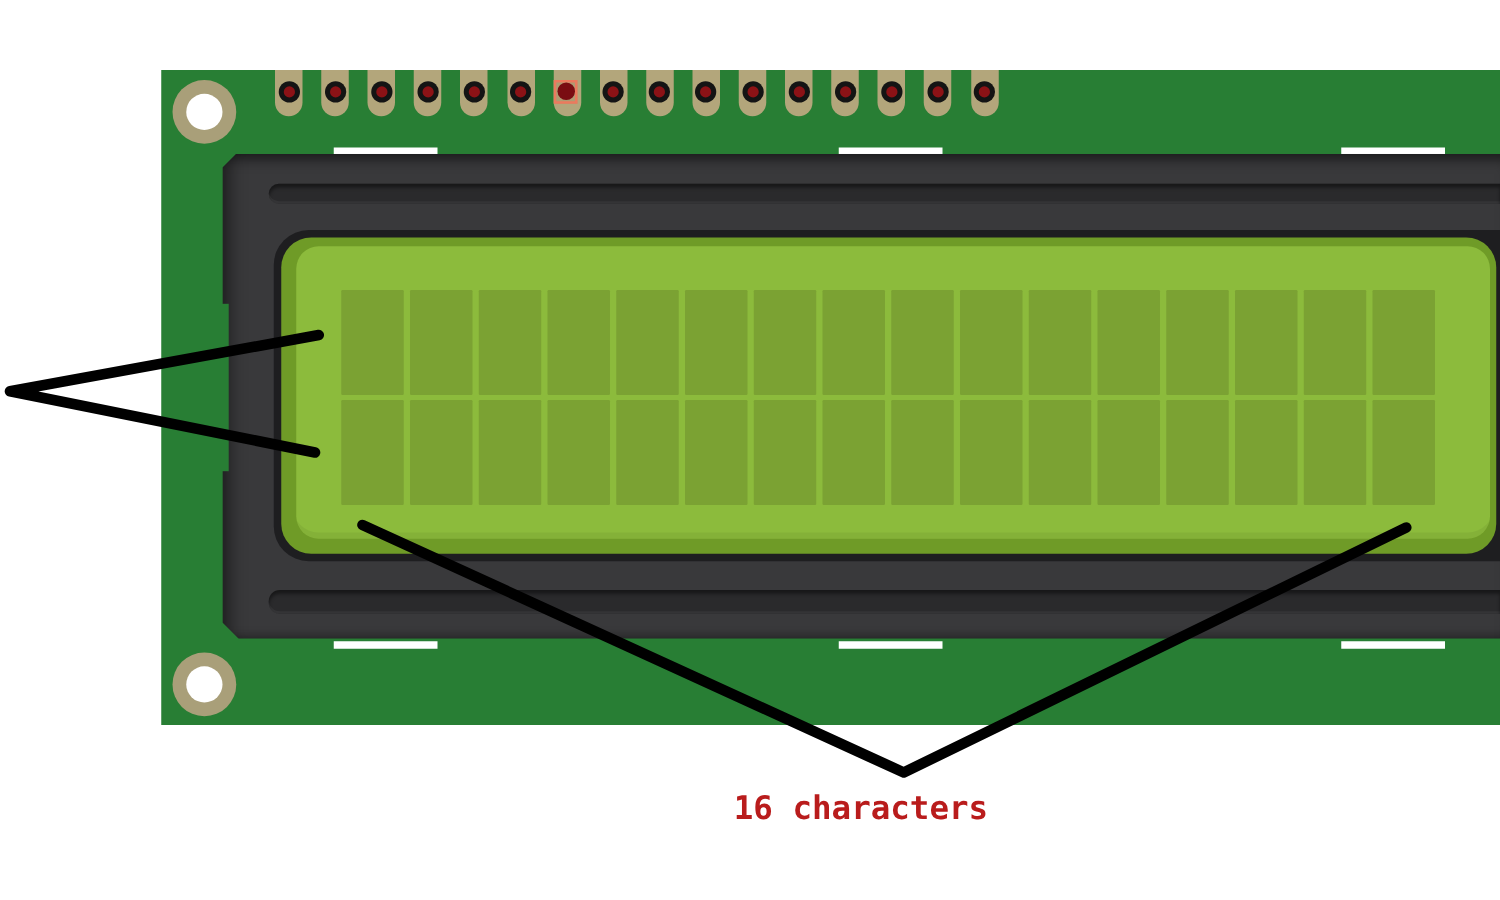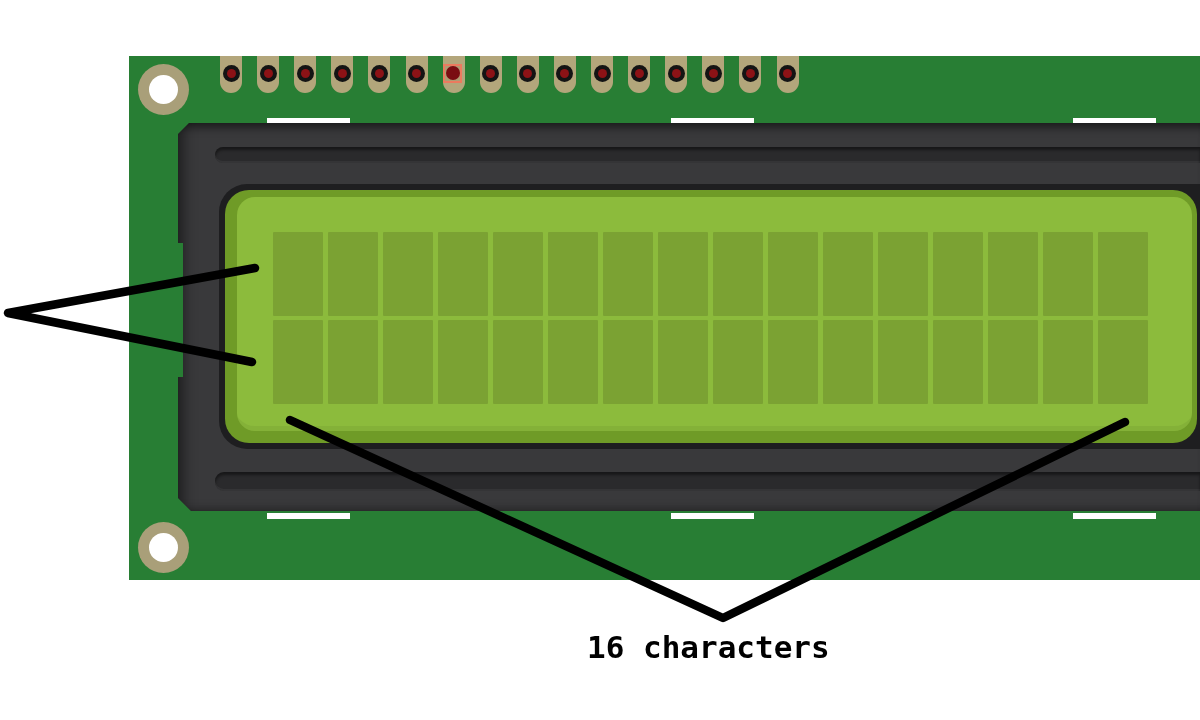--- a/index.html
+++ b/index.html
@@ -96,21 +96,21 @@
     border-radius:1px;
   }
   
   .arrows{position:absolute;left:0;top:0;width:1200px;height:720px;pointer-events:none;}
   .arrows polyline{
     fill:none;stroke:var(--annotation-black,#000);stroke-width:8.5;
     stroke-linecap:round;stroke-linejoin:round;
   }
   .caption{
     position:absolute;left:587px;top:632px;
-    font-weight:bold;font-size:31px;line-height:31px;color:#000000;
+    font-weight:bold;font-size:26px;line-height:31px;color:#b91c1c;
     white-space:nowrap;letter-spacing:0;
   }
 </style>
 </head>
 <body>
 
 <div class="canvas">
 
   <div class="pcb">
     <div class="pin-row">

